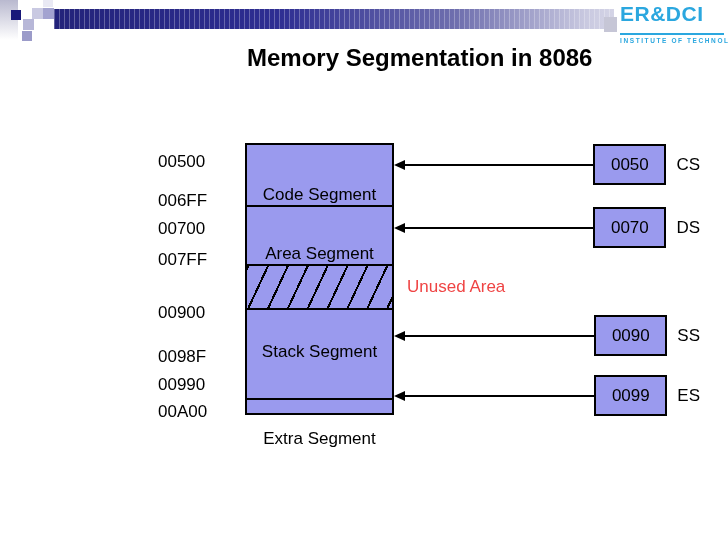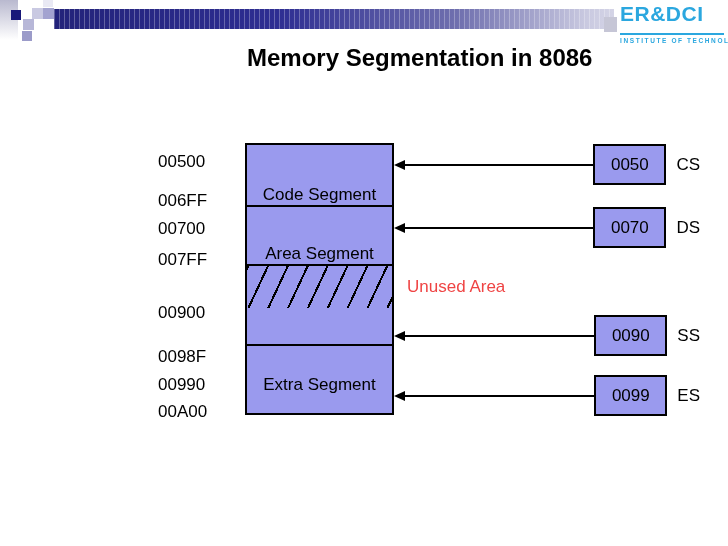--- a/index.html
+++ b/index.html
@@ -85,20 +85,23 @@
   <div class="title">Memory Segmentation in 8086</div>
 
   <div class="mem-box">
     <div class="seg seg-code">
       <span>Code Segment</span>
     </div>
     <div class="seg seg-data">
       <span>Area Segment</span>
     </div>
     <div class="seg seg-unused"></div>
+    <div class="seg seg-stack">
+      <span>Stack Segment</span>
+    </div>
     <div class="seg seg-extra">
       <span>Extra Segment</span>
     </div>
   </div>
 
   <div class="addr" style="top:152px">00500</div>
   <div class="addr" style="top:191px">006FF</div>
   <div class="addr" style="top:219px">00700</div>
   <div class="addr" style="top:250px">007FF</div>
   <div class="addr" style="top:303px">00900</div>

